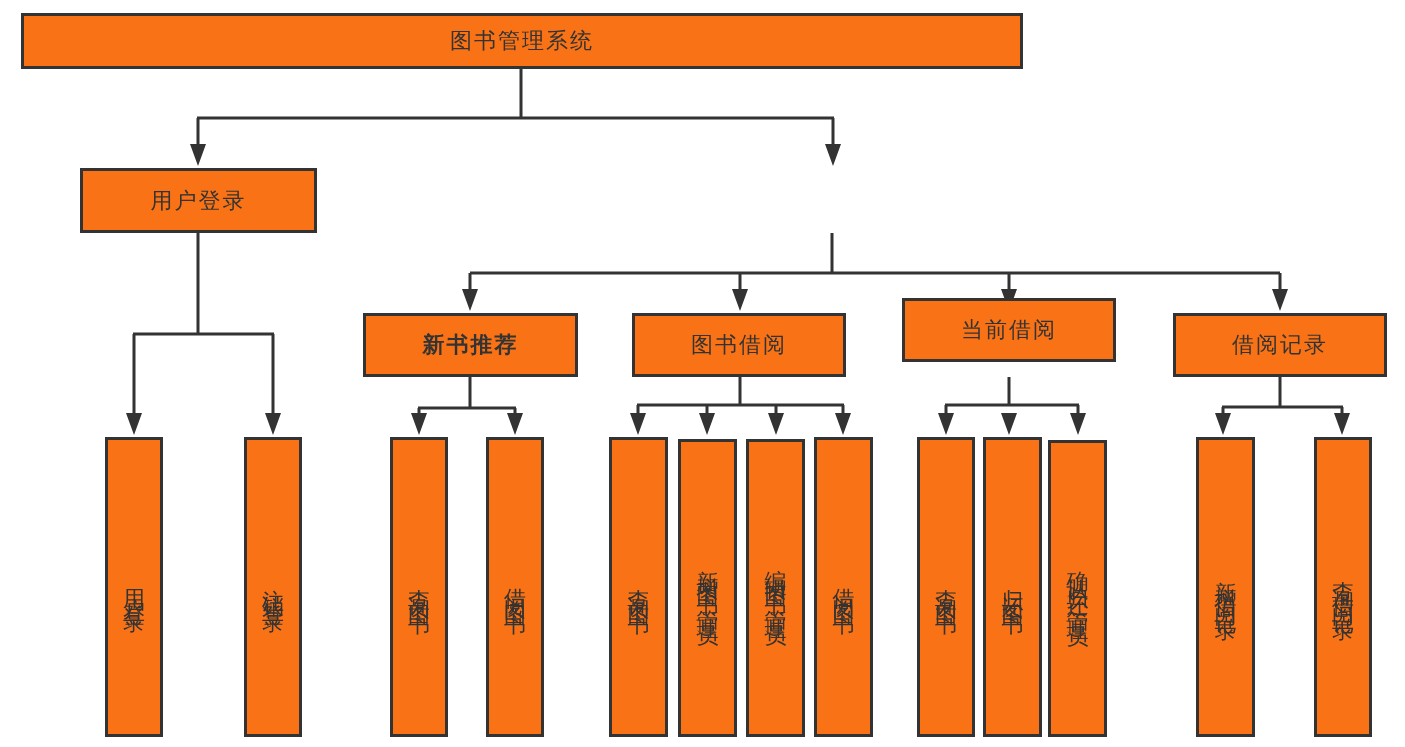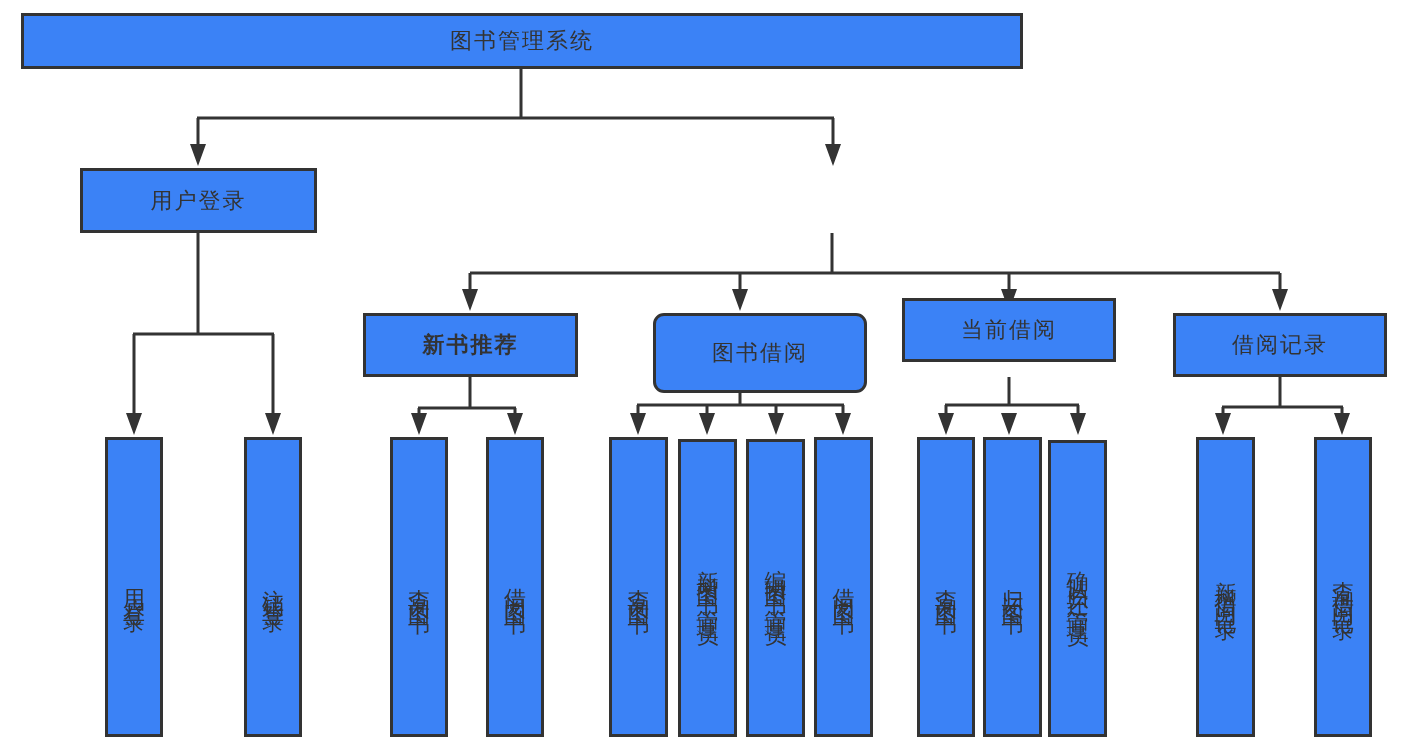--- a/index.html
+++ b/index.html
@@ -17,21 +17,21 @@
     font-family:"DejaVu Sans","Liberation Sans",sans-serif;
     color:var(--text);
   }
   svg.lines{position:absolute;left:0;top:0;z-index:1;}
   svg.lines .seg{stroke:var(--line);stroke-width:3;fill:none;}
   svg.lines .head{fill:var(--line);stroke:none;}
   .box{
     position:absolute;
     box-sizing:border-box;
     border:3px solid var(--line);
-    background:#3b82f6;
+    background:#f97316;
     display:flex;
     align-items:center;
     justify-content:center;
     z-index:2;
   }
   .box .htext{
     font-size:22px;
     letter-spacing:2px;
     white-space:nowrap;
   }
@@ -119,21 +119,21 @@
     <span class="htext">图书管理系统</span>
   </div>
 
   <div class="box" style="left:80px;top:168px;width:237px;height:65px;">
     <span class="htext">用户登录</span>
   </div>
 
   <div class="box" style="left:363px;top:313px;width:215px;height:64px;font-weight:bold;">
     <span class="htext">新书推荐</span>
   </div>
-  <div class="box" style="left:653px;top:313px;width:214px;height:80px;border-radius:11px;">
+  <div class="box" style="left:632px;top:313px;width:214px;height:64px;">
     <span class="htext">图书借阅</span>
   </div>
   <div class="box" style="left:902px;top:298px;width:214px;height:64px;">
     <span class="htext">当前借阅</span>
   </div>
   <div class="box" style="left:1173px;top:313px;width:214px;height:64px;">
     <span class="htext">借阅记录</span>
   </div>
 
   <div class="box" style="left:105px;top:437px;width:58px;height:300px;">

